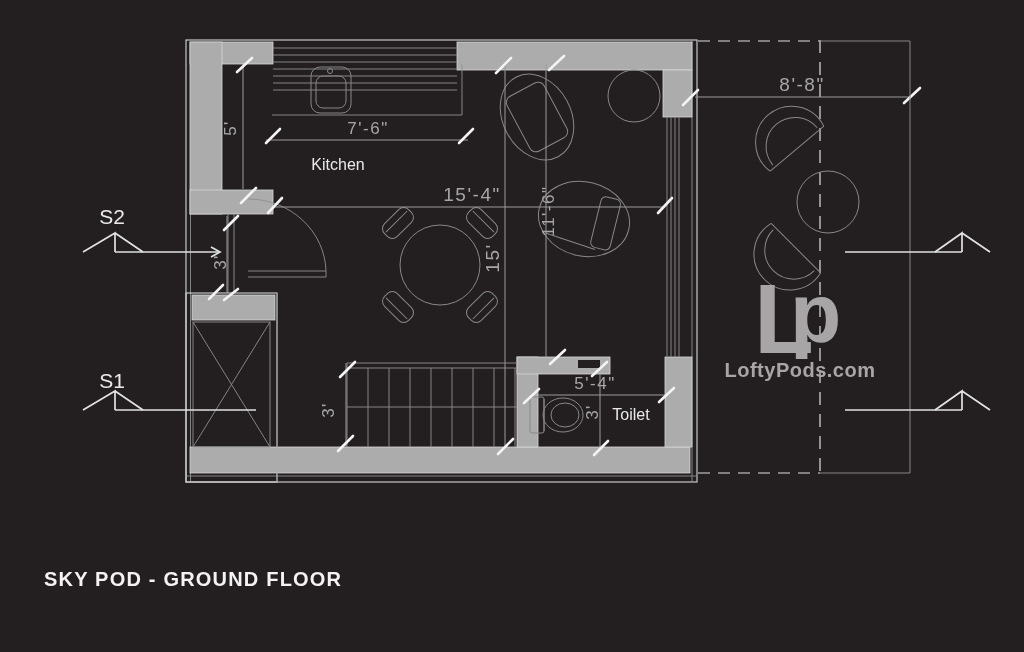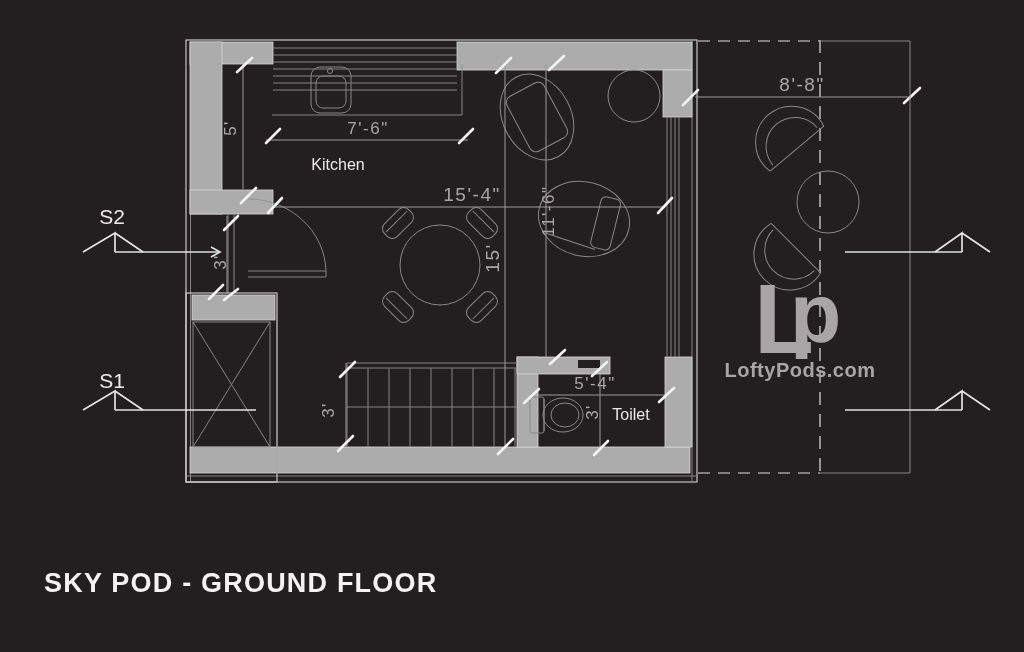--- a/index.html
+++ b/index.html
@@ -14,21 +14,21 @@
   .furn{stroke:#878787;stroke-width:1;fill:none;}
   .tick{stroke:#F3F3F3;stroke-width:2.6;stroke-linecap:round;}
   .marker{stroke:#E2E2E2;stroke-width:1.7;fill:none;stroke-linejoin:miter;}
   .dash{stroke:#A0A0A0;fill:none;}
   .dimtxt{fill:#A6A6A6;font-size:17px;letter-spacing:1.5px;}
   .dimtxt.big{font-size:19px;}
   .roomtxt{fill:#EAEAEA;font-size:16px;}
   .sectxt{fill:#EAEAEA;font-size:21px;}
   .logomark{fill:#A7A5A6;font-weight:bold;}
   .logosite{fill:#A7A5A6;font-weight:bold;font-size:20px;letter-spacing:.5px;}
-  .title{position:absolute;left:44px;top:568px;color:#F4F2F3;font-size:27px;
+  .title{position:absolute;left:44px;top:568px;color:#F4F2F3;font-size:20px;
          font-weight:bold;letter-spacing:1.2px;white-space:nowrap;}
 </style>
 </head>
 <body>
 
 <div class="stage">
 <svg width="1024" height="652" viewBox="0 0 1024 652">
 
   <g>
     <rect class="wline" x="186" y="40" width="511" height="442"></rect>

